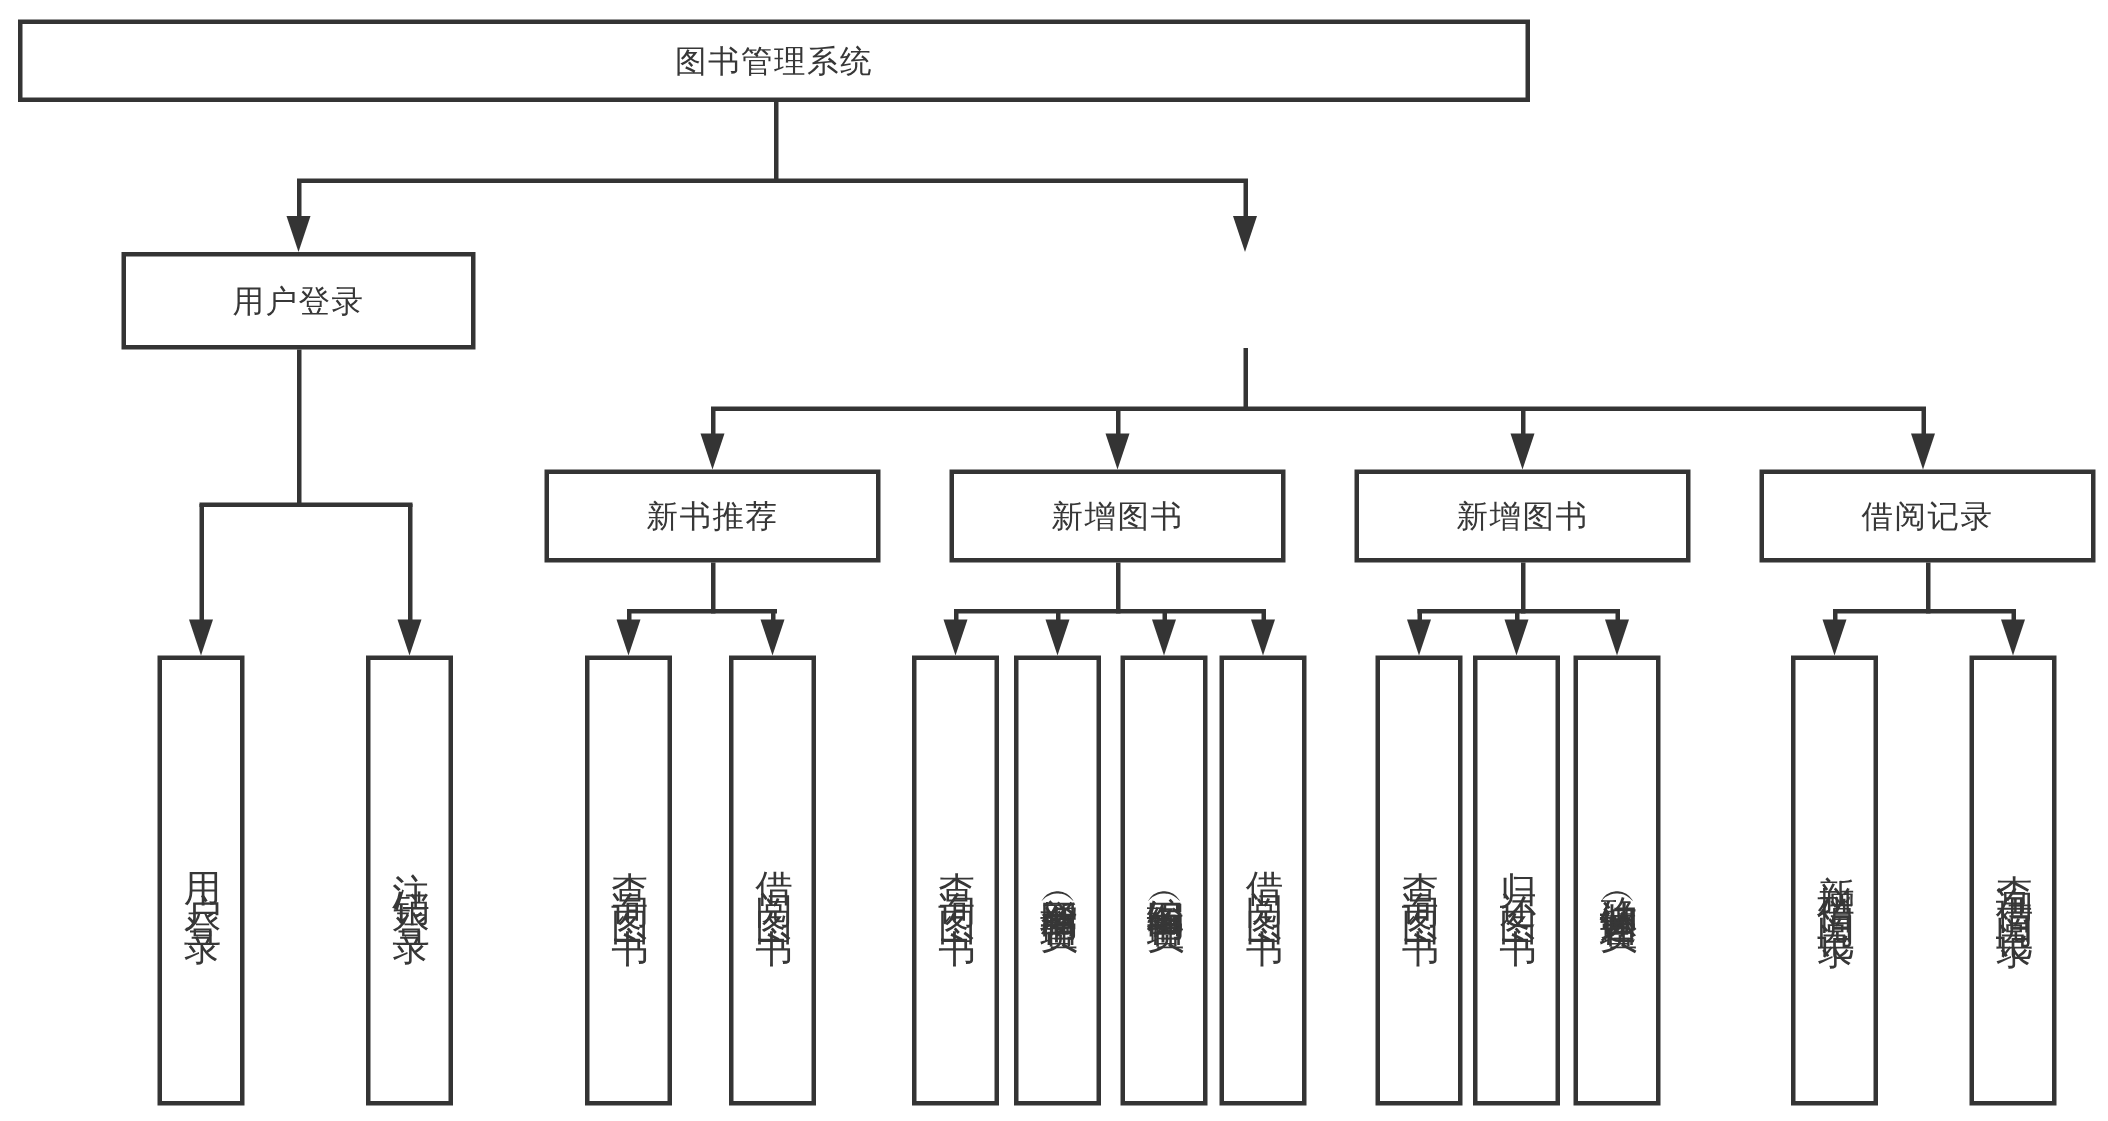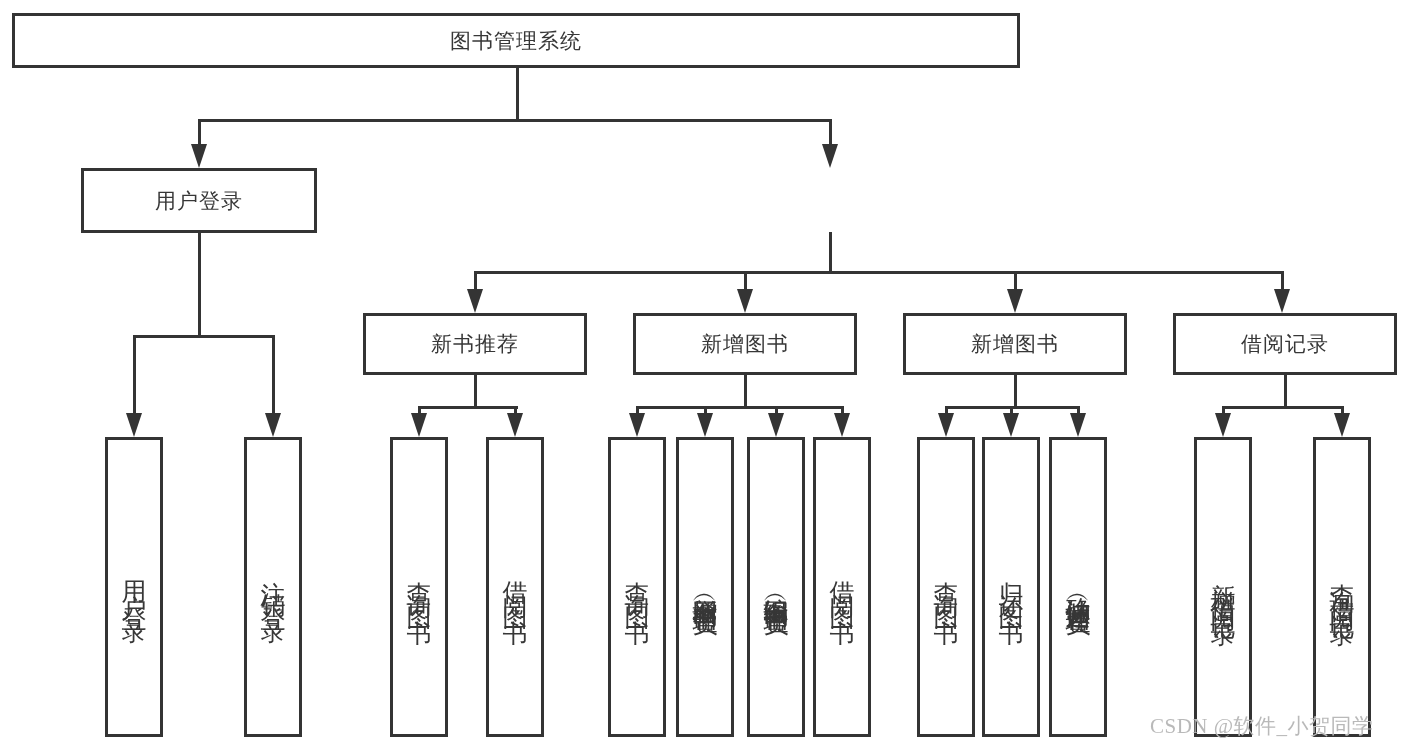--- a/index.html
+++ b/index.html
@@ -147,15 +147,14 @@
   <div class="ar" style="left:629px;top:413px"></div>
   <div class="ar" style="left:697px;top:413px"></div>
   <div class="ar" style="left:768px;top:413px"></div>
   <div class="ar" style="left:834px;top:413px"></div>
   <div class="ar" style="left:938px;top:413px"></div>
   <div class="ar" style="left:1003px;top:413px"></div>
   <div class="ar" style="left:1070px;top:413px"></div>
   <div class="ar" style="left:1215px;top:413px"></div>
   <div class="ar" style="left:1334px;top:413px"></div>
 
-  <div class="wm">CSDN @软件_小贺同学</div>
 
 </div>
 
 </body></html>

